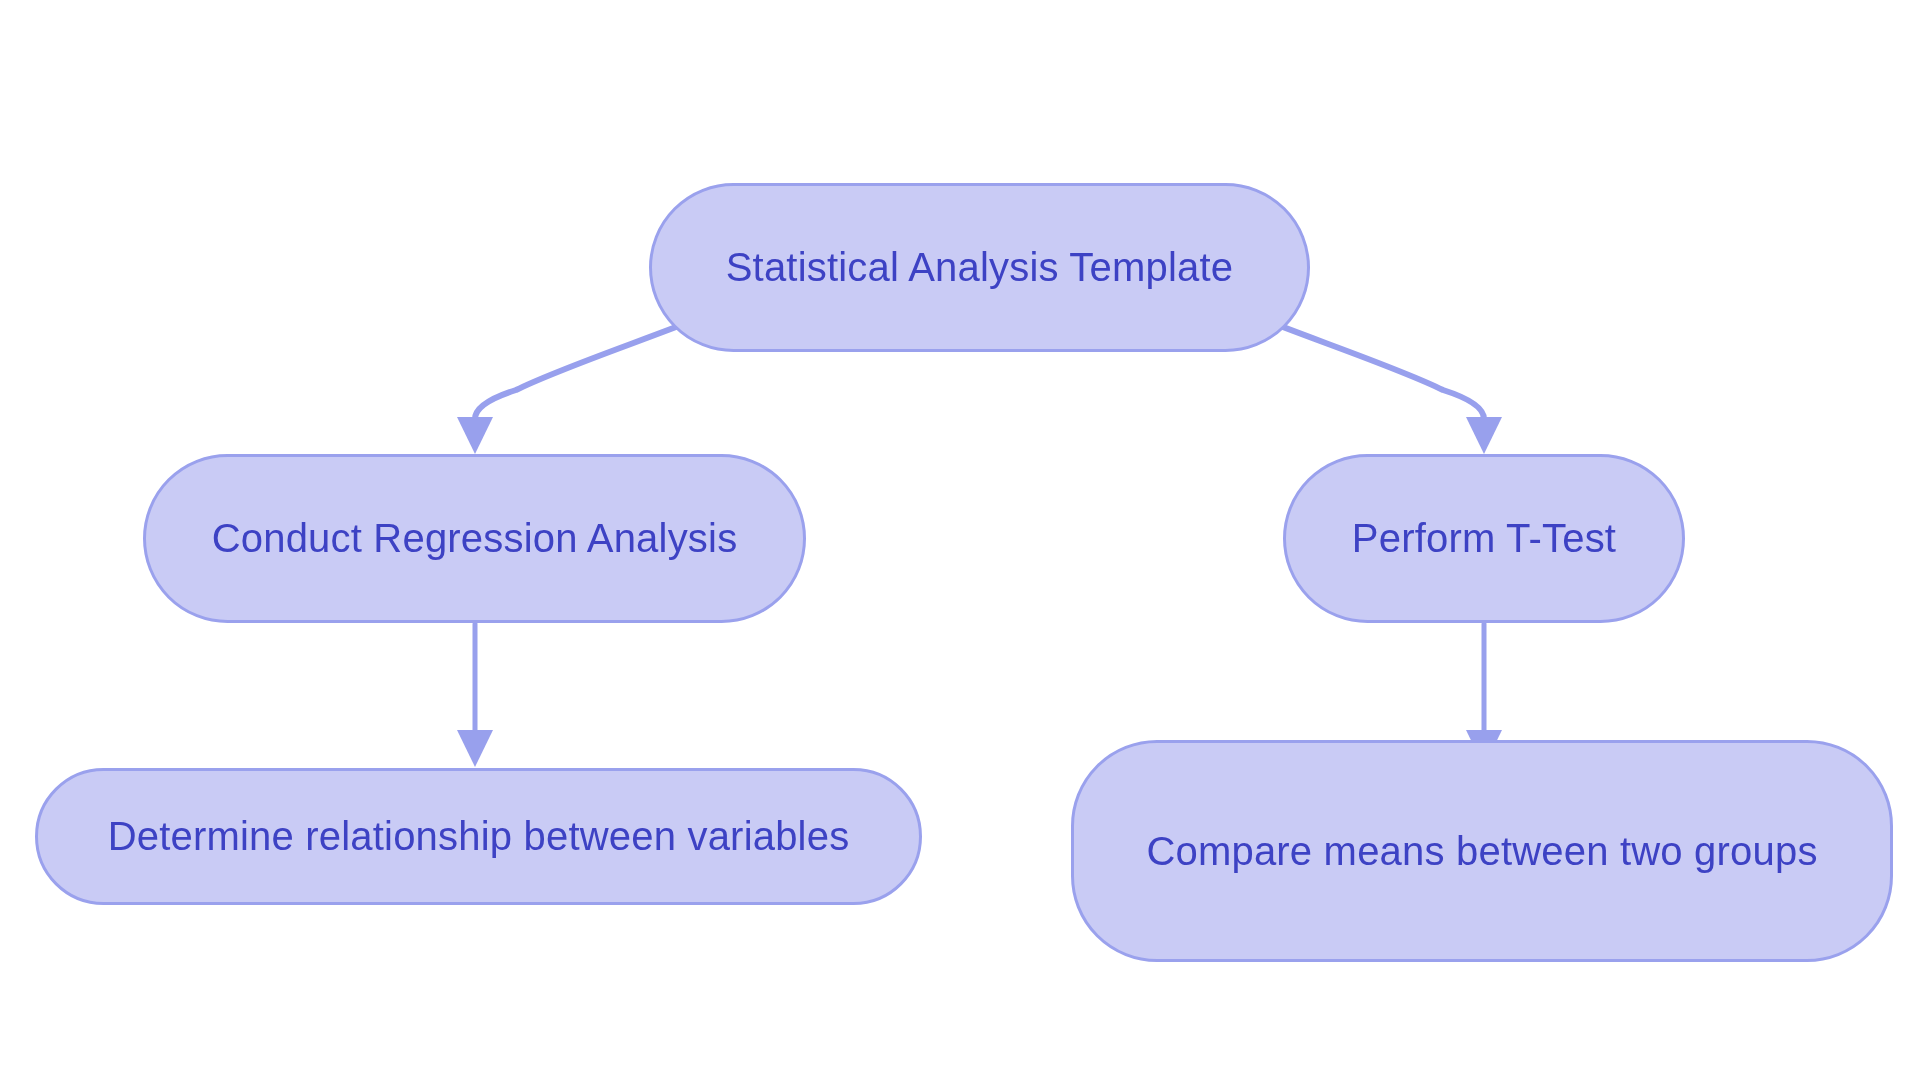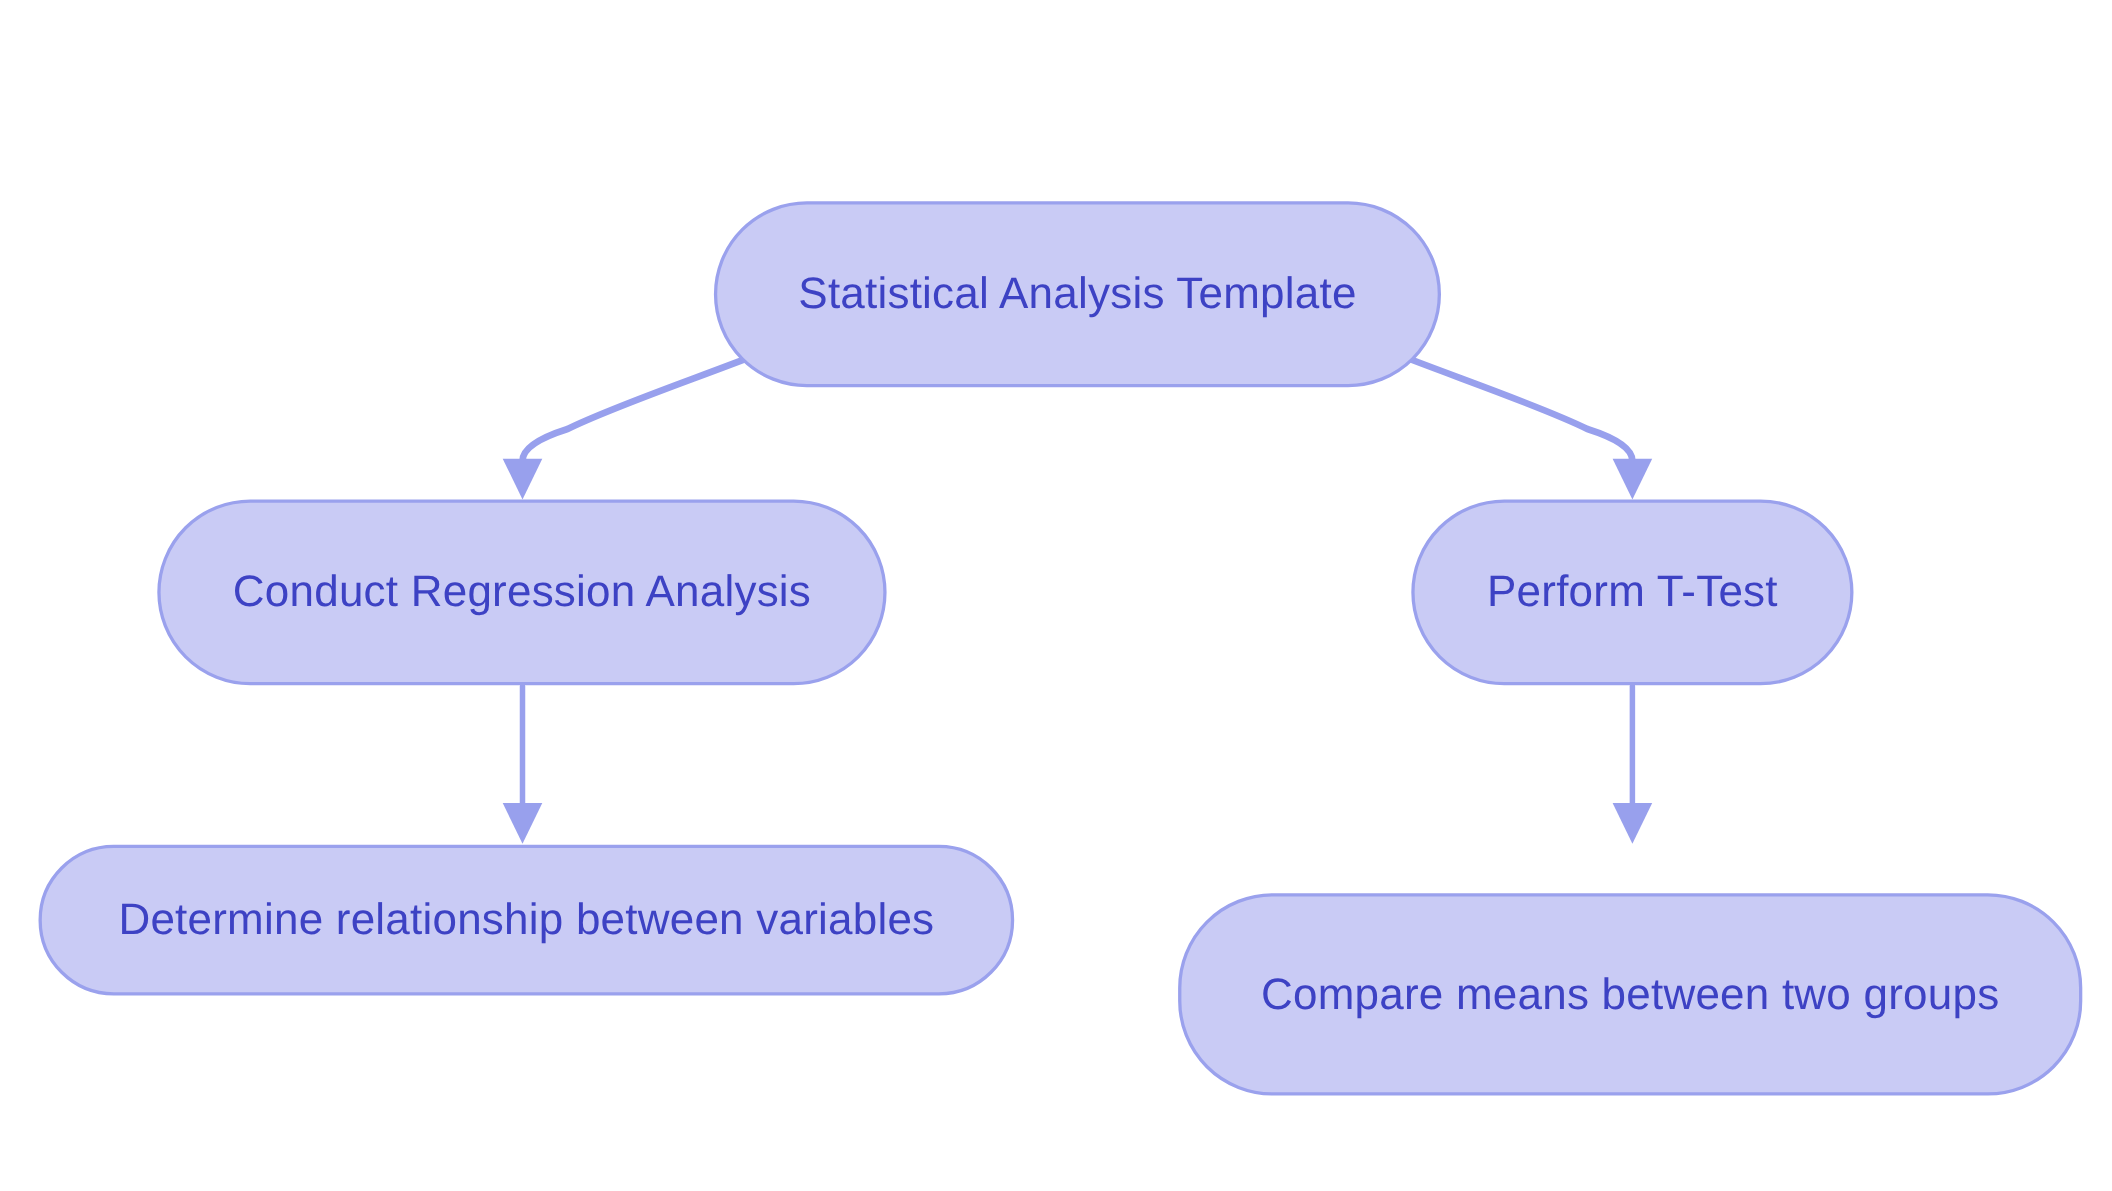--- a/index.html
+++ b/index.html
@@ -55,21 +55,21 @@
     color: var(--node-text);
     font-size: 40px;
     letter-spacing: 0.2px;
     white-space: nowrap;
     text-align: center;
   }
   .node-root        { left: 649px;  top: 143px; width: 661px; height: 169px; margin-top: 40px; }
   .node-regression  { left: 143px;  top: 454px; width: 663px; height: 169px; }
   .node-ttest       { left: 1283px; top: 454px; width: 402px; height: 169px; }
   .node-reg-purpose { left: 35px;   top: 768px; width: 887px; height: 137px; }
-  .node-tt-purpose  { left: 1071px; top: 812px; width: 822px; height: 184px; }
+  .node-tt-purpose  { left: 1071px; top: 740px; width: 822px; height: 222px; }
 </style>
 </head>
 <body>
 
 <div class="stage">
 
   <svg class="edges-layer" viewBox="0 0 1920 1083" xmlns="http://www.w3.org/2000/svg">
 
     <path class="edge-line" d="M 712 313 C 645 340 560 368 516 390 Q 475 403 475 419"></path>
     <polygon class="edge-arrowhead" points="457,417 493,417 475,454"></polygon>

